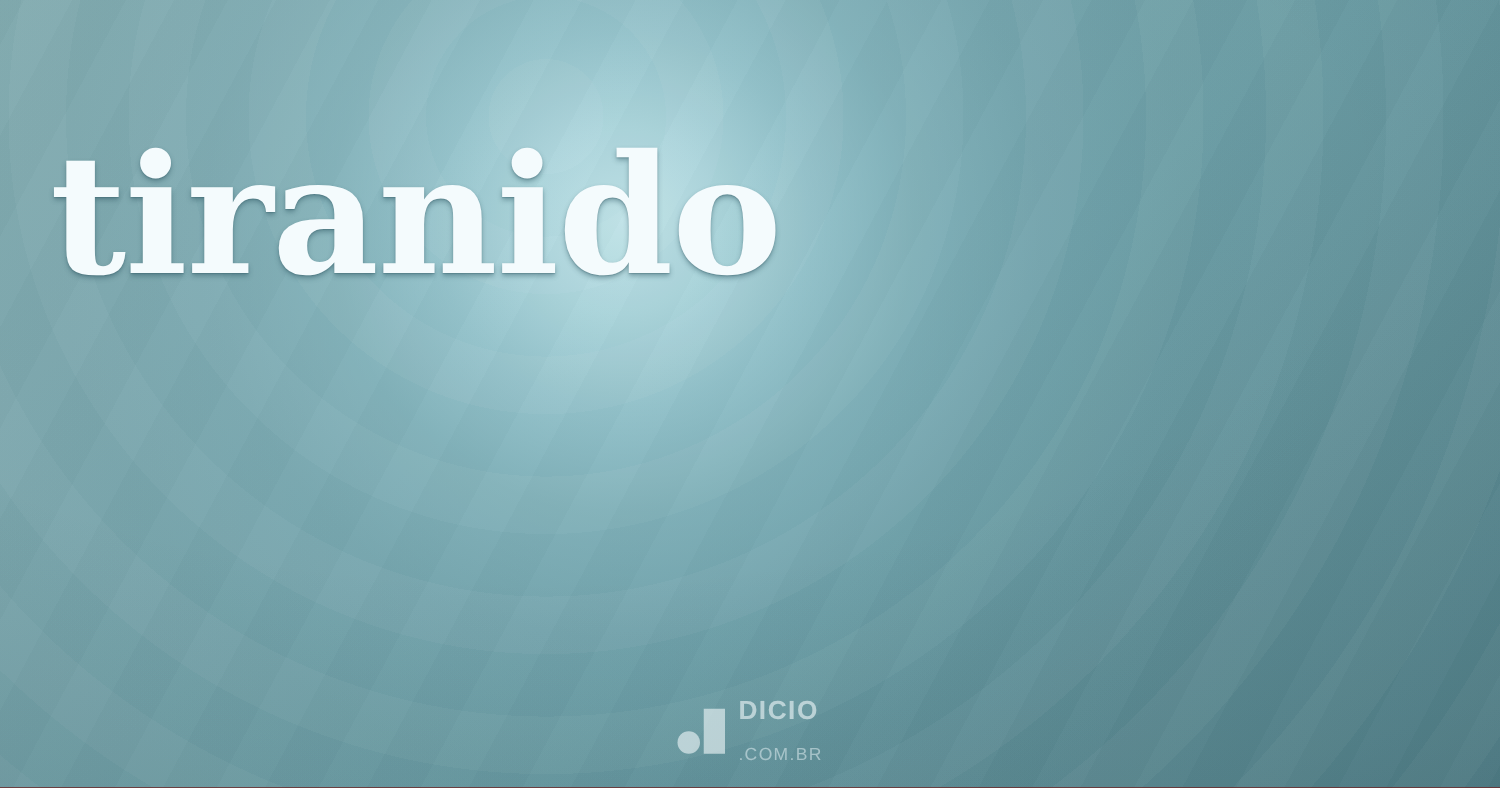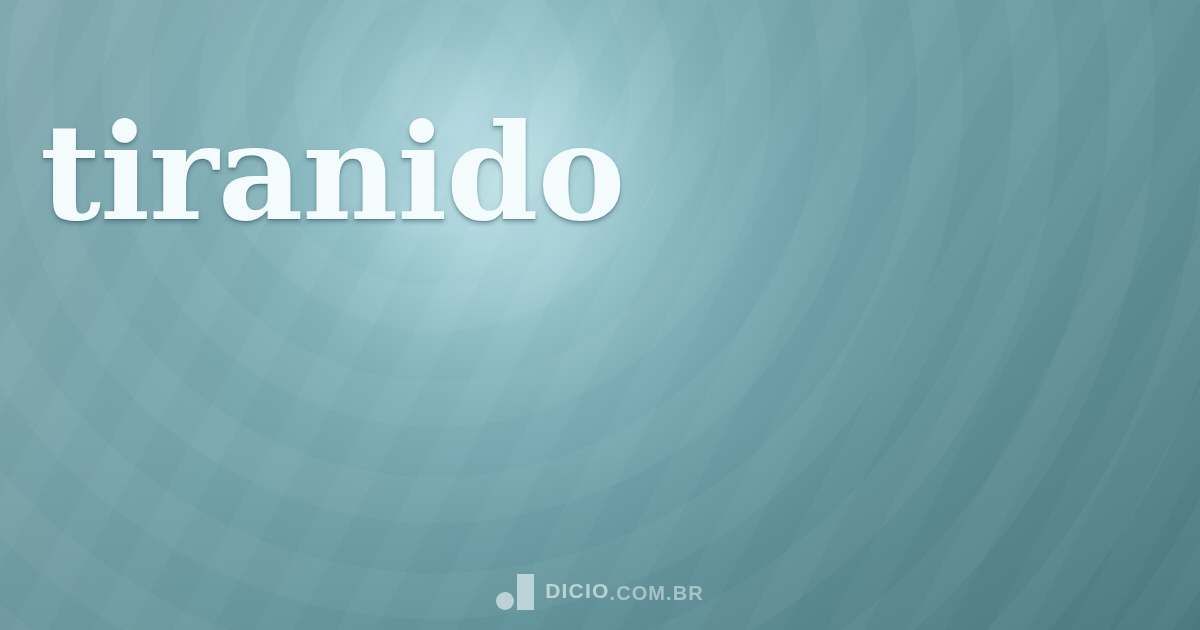--- a/index.html
+++ b/index.html
@@ -164,39 +164,39 @@
     position: absolute;
     right: 0;
     bottom: 0;
     width: 17px;
     height: 36px;
     background: #eef6f8;
   }
 
   .logo-text {
     display: flex;
-    flex-direction: row;
+    flex-direction: column;
     line-height: 1;
   }
 
   .logo-name {
     font-family: "Liberation Sans", sans-serif;
     font-weight: 700;
     font-size: 21px;
     letter-spacing: 1.2px;
     color: #eef6f8;
   }
 
   .logo-tld {
     font-family: "Liberation Sans", sans-serif;
-    font-weight: 700;
-    font-size: 20px;
+    font-weight: 400;
+    font-size: 14px;
     letter-spacing: 1.1px;
     color: #dceaee;
-    margin-top: 3px;
+    margin-top: 17px;
     opacity: 0.92;
   }
 </style>
 </head>
 <body>
 
 <div id="card">
 
   <div class="bg-base"></div>
   <div class="bg-glow"></div>

